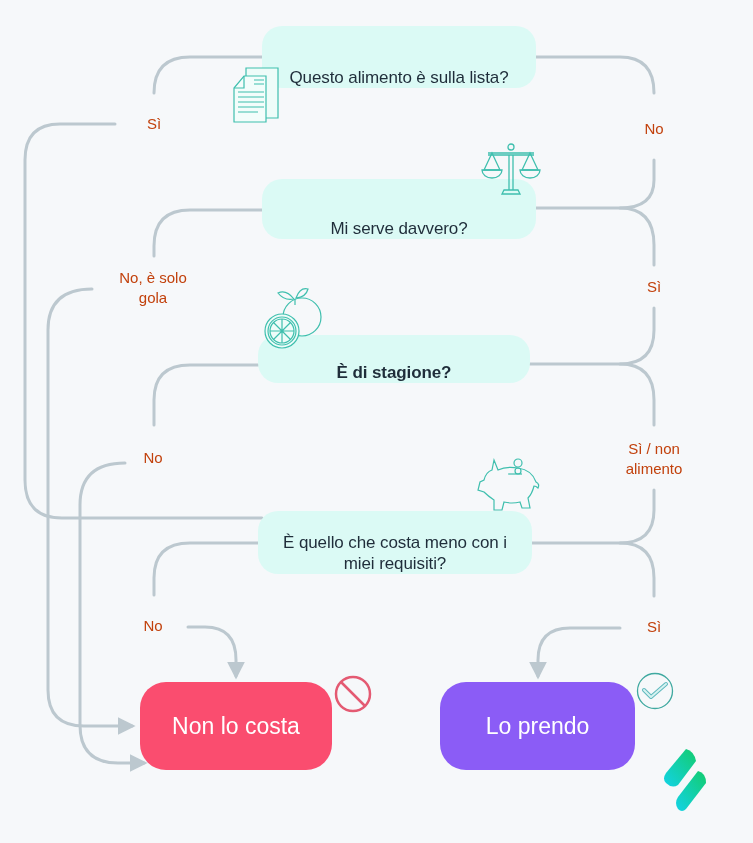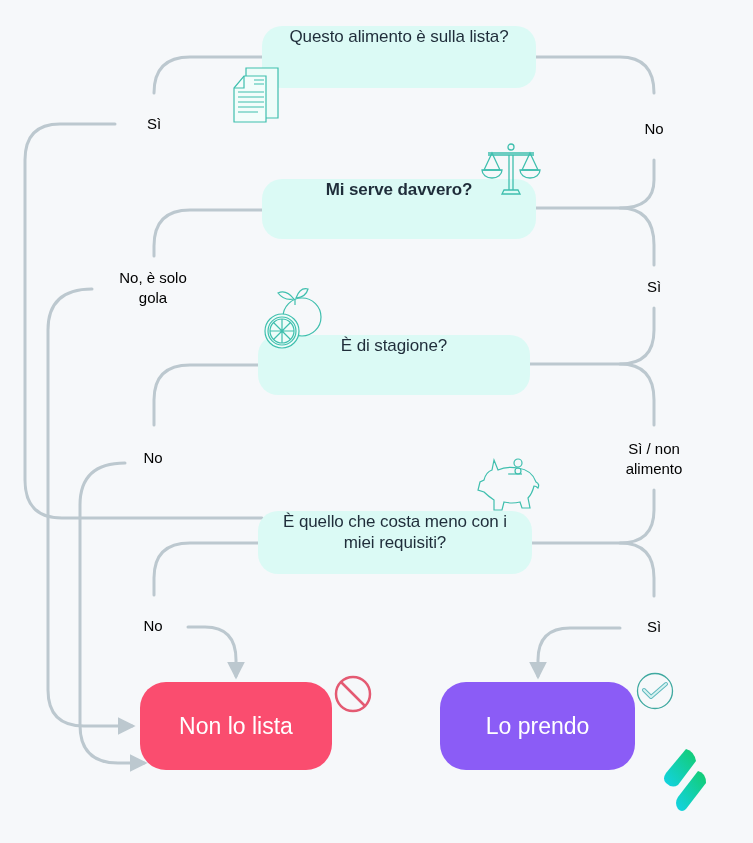--- a/index.html
+++ b/index.html
@@ -11,29 +11,29 @@
       font-family: "Liberation Sans", "DejaVu Sans", sans-serif;
     }
     svg.wires { position: absolute; left: 0; top: 0; width: 753px; height: 843px; }
     .q {
       position: absolute;
       background: #dbfaf5;
       border-radius: 20px;
       color: #1f2d3a;
       font-size: 17px;
       font-weight: 500;
-      display: flex; align-items: flex-start; justify-content: center;
+      display: flex; align-items: flex-end; justify-content: center;
       text-align: center;
       line-height: 21px;
       letter-spacing: -0.1px;
     }
     .lbl {
       position: absolute;
       font-size: 15px;
-      color: #000000;
+      color: #c2410c;
       text-align: center;
       line-height: 20px;
     }
     .term {
       position: absolute;
       border-radius: 26px;
       color: #ffffff;
       font-size: 23px;
       display: flex; align-items: center; justify-content: center;
     }
@@ -80,41 +80,41 @@
 
     <path d="M188,627 L205,627 Q236,627 236,660 L236,676" marker-end="url(#arr)"></path>
 
     <path d="M620,628 L570,628 Q538,628 538,660 L538,676" marker-end="url(#arr)"></path>
   </g>
 </svg>
 
 <div class="q" style="left:262px;top:26px;width:274px;height:62px;">
   <span>Questo alimento è sulla lista?</span>
 </div>
-<div class="q" style="left:262px;top:179px;width:274px;height:60px;font-weight:bold;">
+<div class="q" style="left:262px;top:179px;width:274px;height:60px;">
   <span>Mi serve davvero?</span>
 </div>
-<div class="q" style="left:258px;top:335px;width:272px;height:60px;">
+<div class="q" style="left:258px;top:335px;width:272px;height:48px;font-weight:bold;">
   <span>È di stagione?</span>
 </div>
 <div class="q" style="left:258px;top:511px;width:274px;height:63px;padding:0 14px;box-sizing:border-box;">
   <span>È quello che costa meno con i miei requisiti?</span>
 </div>
 
 <div class="lbl" style="left:134px;top:114px;width:40px;">Sì</div>
 <div class="lbl" style="left:634px;top:119px;width:40px;">No</div>
 <div class="lbl" style="left:103px;top:268px;width:100px;text-align:center;">No, è solo gola</div>
 <div class="lbl" style="left:634px;top:277px;width:40px;">Sì</div>
 <div class="lbl" style="left:133px;top:448px;width:40px;">No</div>
 <div class="lbl" style="left:608px;top:439px;width:92px;">Sì / non alimento</div>
 <div class="lbl" style="left:133px;top:616px;width:40px;">No</div>
 <div class="lbl" style="left:634px;top:617px;width:40px;">Sì</div>
 
 <div class="term" style="left:140px;top:682px;width:192px;height:88px;background:#fa4d6f;">
-  <span>Non lo lista</span>
+  <span>Non lo costa</span>
 </div>
 <div class="term" style="left:440px;top:682px;width:195px;height:88px;background:#8b5cf6;">
   <span>Lo prendo</span>
 </div>
 
 <svg class="icon" style="left:232px;top:66px;" width="52" height="60" viewBox="0 0 52 60">
   <g fill="#eefcf9" stroke="#3fbfae" stroke-width="1.2">
     <path d="M14,2 L46,2 L46,52 L14,52 Z"></path>
     <path d="M12,10 L34,10 L34,56 L2,56 L2,22 Z" fill="#f3fdfb"></path>
     <path d="M2,22 L12,22 L12,10" fill="none"></path>

